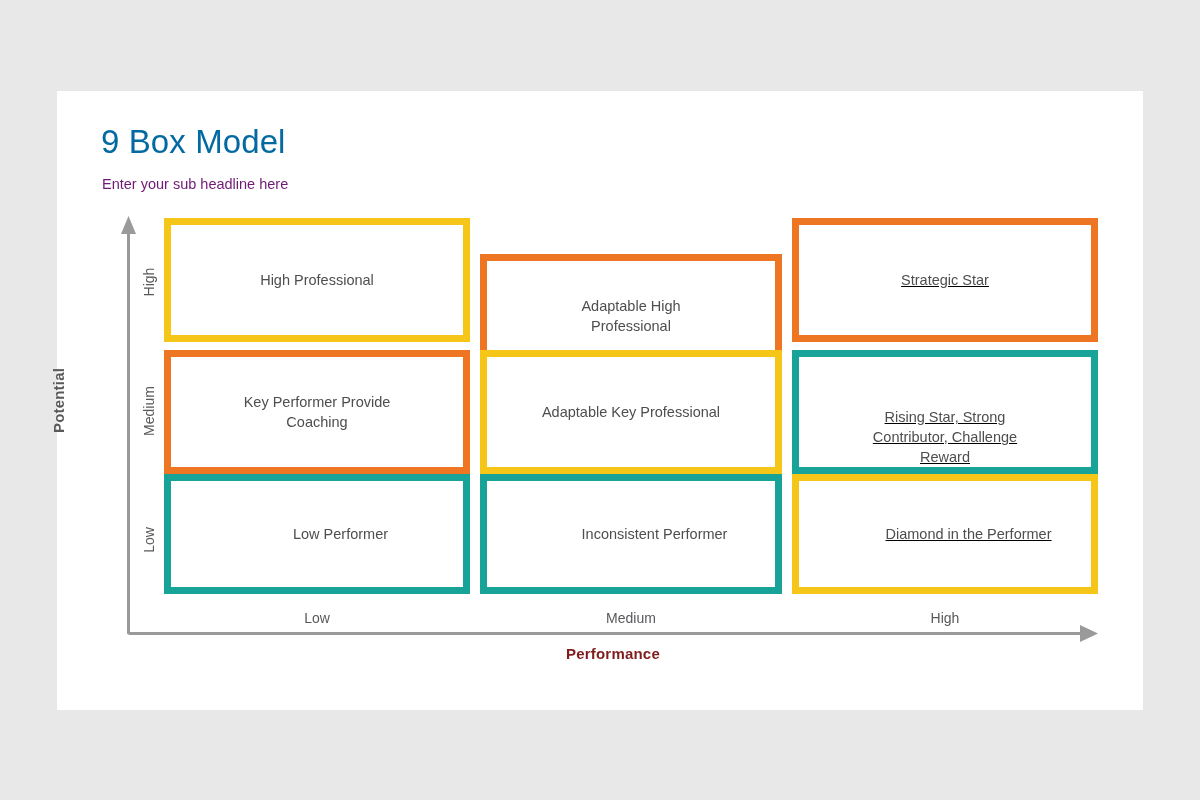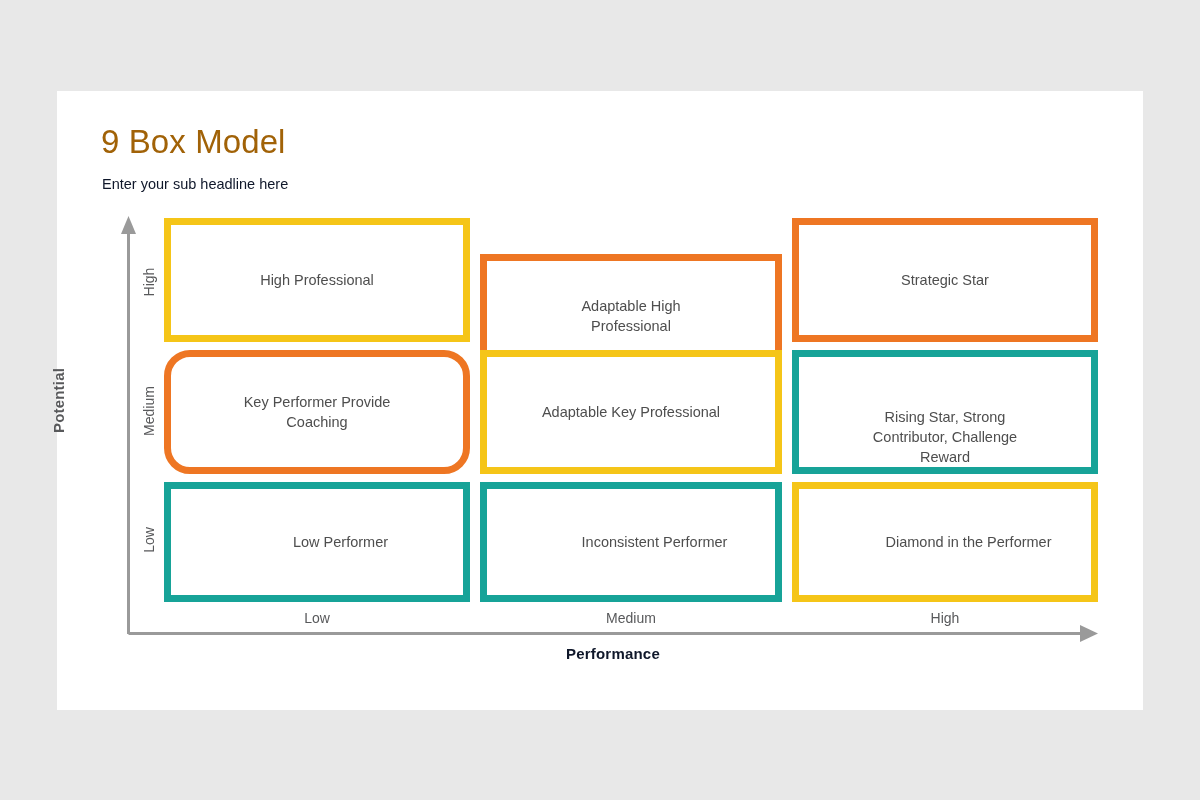--- a/index.html
+++ b/index.html
@@ -22,32 +22,32 @@
     height: 619px;
     background: #ffffff;
   }
 
   #page-title {
     position: absolute;
     left: 101px;
     top: 123px;
     font-size: 33px;
     font-weight: 400;
-    color: #a16207;
+    color: #0369a1;
     letter-spacing: 0.1px;
     white-space: nowrap;
   }
 
   #page-subtitle {
     position: absolute;
     left: 102px;
     top: 176px;
     font-size: 14.5px;
     font-weight: 400;
-    color: #0f172a;
+    color: #701a75;
     white-space: nowrap;
   }
 
   
   #axis-layer {
     position: absolute;
     left: 0;
     top: 0;
     width: 1200px;
     height: 800px;
@@ -69,21 +69,21 @@
   }
 
   #x-axis-title {
     position: absolute;
     left: 128px;
     top: 645px;
     width: 970px;
     text-align: center;
     font-size: 15px;
     font-weight: bold;
-    color: #0f172a;
+    color: #7f1d1d;
     letter-spacing: 0.2px;
   }
 
   .y-tick {
     position: absolute;
     width: 120px;
     text-align: center;
     transform: rotate(-90deg);
     transform-origin: center center;
     font-size: 14px;
@@ -130,26 +130,26 @@
     line-height: 20px;
     color: #4e4e4e;
     text-align: center;
     padding: 0 14px;
     white-space: pre-line;
   }
 
   
   .col-0 { left: 0px;   width: 306px; }
   .col-1 { left: 316px; width: 302px; }
-  .col-2 { left: 628px; width: 306px; }
+  .col-2 { left: 628px; width: 306px; text-decoration: underline; }
 
   
   .row-0 { top: 0px;   height: 124px; }
   .row-1 { top: 132px; height: 124px; }
-  .row-2 { top: 264px; height: 120px; padding-left: 47px; }
+  .row-2 { top: 256px; height: 120px; padding-left: 47px; }
 </style>
 </head>
 <body>
 
 <div id="slide-card"></div>
 
 <div id="page-title">9 Box Model</div>
 <div id="page-subtitle">Enter your sub headline here</div>
 
 <svg id="axis-layer" width="1200" height="800" viewBox="0 0 1200 800">
@@ -176,21 +176,21 @@
     <span class="box-label">High Professional</span>
   </div>
   <div class="grid-box row-0 col-1" style="border-color: rgb(238, 118, 35); margin-top: 36px;">
     <span class="box-label">Adaptable High
 Professional</span>
   </div>
   <div class="grid-box row-0 col-2" style="border-color: rgb(238, 118, 35);">
     <span class="box-label">Strategic Star</span>
   </div>
 
-  <div class="grid-box row-1 col-0" style="border-color: rgb(238, 118, 35); border-radius: 26px;">
+  <div class="grid-box row-1 col-0" style="border-color: rgb(238, 118, 35);">
     <span class="box-label">Key Performer Provide
 Coaching</span>
   </div>
   <div class="grid-box row-1 col-1" style="border-color: rgb(245, 197, 24); align-items: center;">
     <span class="box-label">Adaptable Key Professional</span>
   </div>
   <div class="grid-box row-1 col-2" style="border-color: rgb(23, 163, 152); align-items: flex-end;">
     <span class="box-label">Rising Star, Strong
 Contributor, Challenge
 Reward</span>

